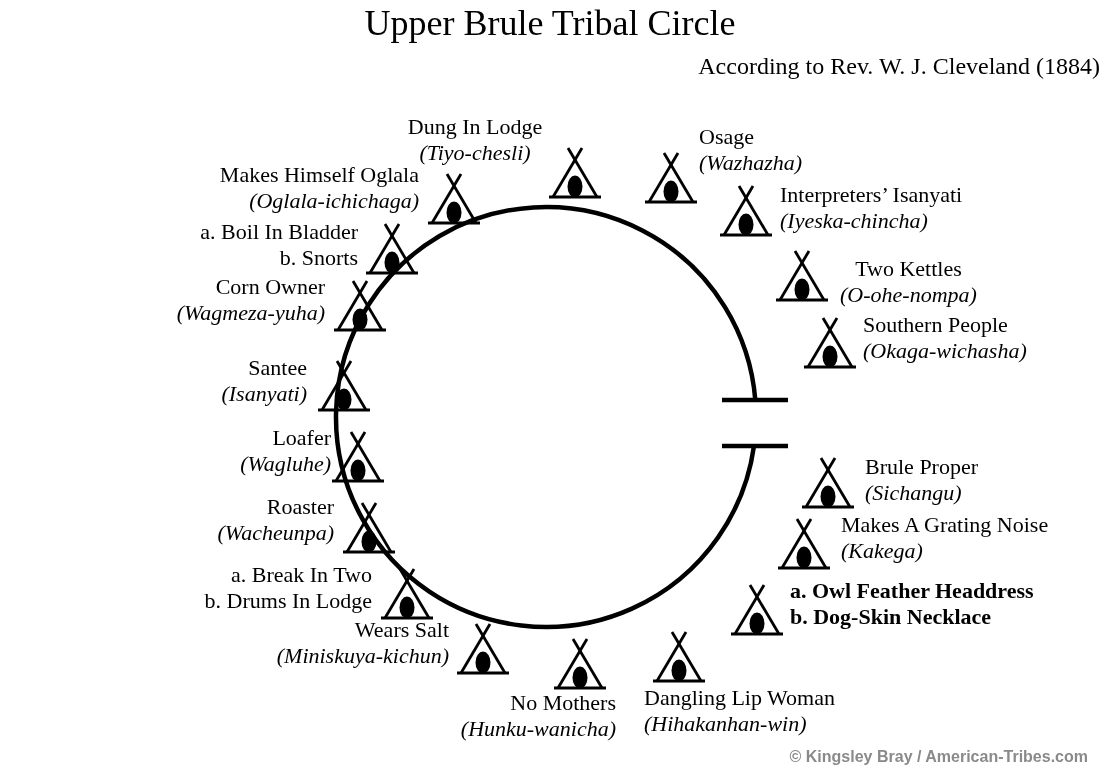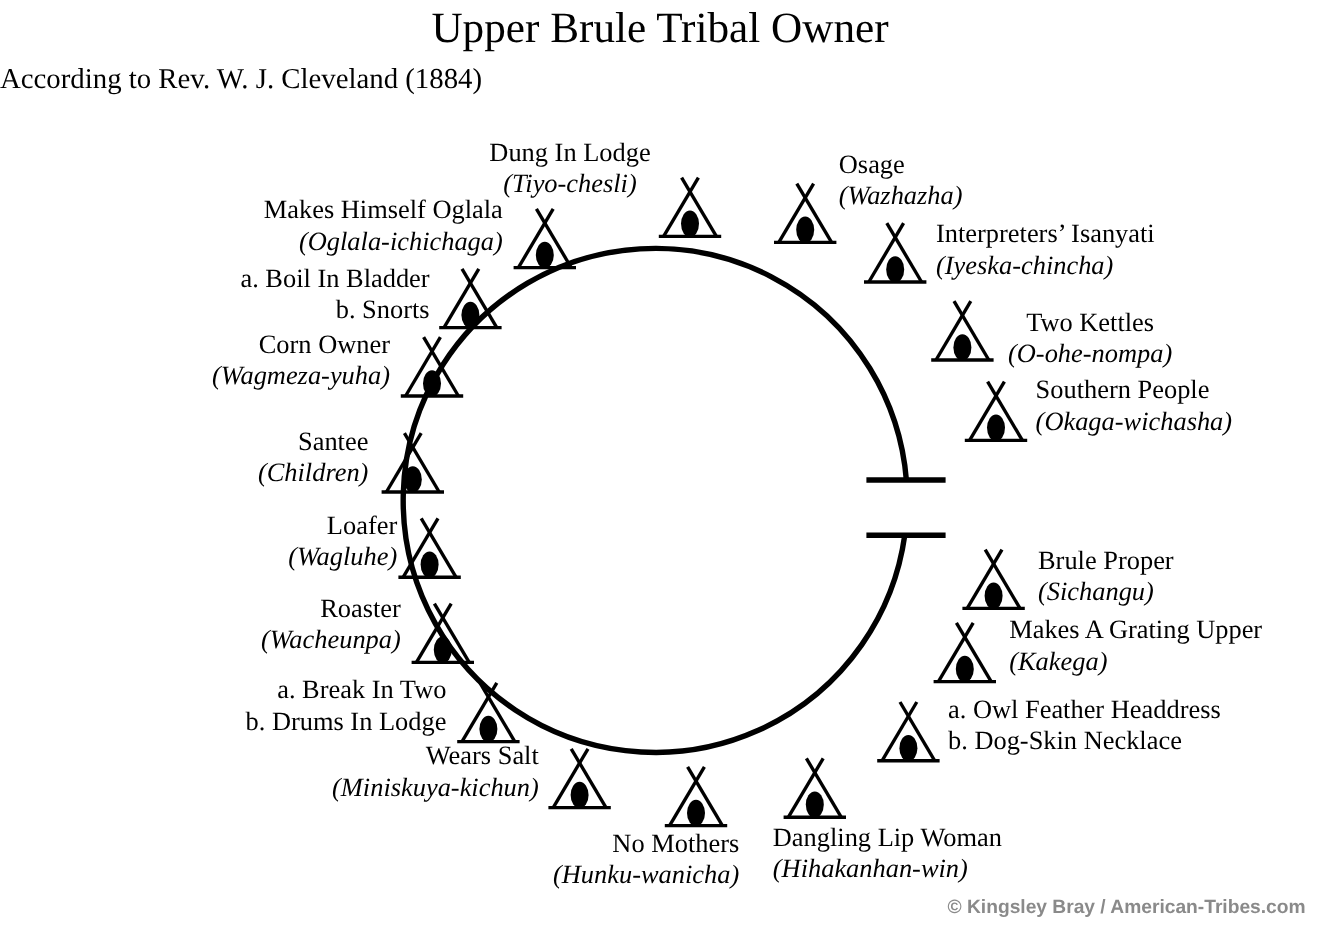--- a/index.html
+++ b/index.html
@@ -12,21 +12,21 @@
     font-family:"Liberation Serif", serif;
     color:#000;
   }
   .title{
     position:absolute;top:2px;left:0;width:100%;
     text-align:center;font-size:36px;line-height:1.2;
     white-space:nowrap;
   }
   .subtitle{
     position:absolute;top:51px;left:0;width:100%;
-    text-align:left;font-size:24px;line-height:1.25;
+    text-align:right;font-size:24px;line-height:1.25;
     white-space:nowrap;
   }
   .circle-layer{position:absolute;left:0;top:0;}
   .circle-layer path,.circle-layer line{stroke:#000;fill:none;}
   .bands-layer{position:absolute;left:0;top:0;width:100%;height:100%;margin-left:38px;}
   .tipi{position:absolute;width:58px;height:54px;}
   .tipi svg{display:block;}
   .tipi line{stroke:#000;stroke-width:2.8;}
   .tipi ellipse{fill:#000;stroke:none;}
   .band-label{
@@ -43,21 +43,21 @@
     font-family:"Liberation Sans", sans-serif;
     font-size:16px;font-weight:bold;
     white-space:nowrap;
   }
 </style>
 </head>
 <body>
 
 <div class="stage" style="background: rgb(255, 255, 255);">
 
-  <div class="title">Upper Brule Tribal Owner</div>
+  <div class="title">Upper Brule Tribal Circle</div>
   <div class="subtitle">According to Rev. W. J. Cleveland (1884)</div>
 
   <svg class="circle-layer" width="1100" height="778" viewBox="0 0 1100 778">
     <path d="M 755.3107737313109 400 A 210 210 0 1 0 753.9879804219465 446" stroke-width="4.5"></path>
     <line x1="722" x2="788" y1="400" y2="400" stroke-width="4.5"></line>
     <line x1="722" x2="788" y1="446" y2="446" stroke-width="4.5"></line>
   </svg>
 
   <div class="bands-layer">
       <div class="tipi" style="left: 508px; top: 146px;">
@@ -134,32 +134,32 @@
       </div>
       <div class="tipi" style="left: 737px; top: 517px;">
         <svg width="58" height="54" viewBox="0 0 58 54">
           <line x1="7" y1="51" x2="36" y2="2"></line>
           <line x1="51" y1="51" x2="22" y2="2"></line>
           <line x1="3" y1="51" x2="55" y2="51"></line>
           <ellipse cx="29" cy="40.5" rx="7.5" ry="11"></ellipse>
         </svg>
       </div>
       <div class="band-label align-left" style="top: 512px; left: 803px;">
-        <div class="label-line">Makes A Grating Upper</div>
+        <div class="label-line">Makes A Grating Noise</div>
         <div class="label-line italic">(Kakega)</div>
       </div>
       <div class="tipi" style="left: 690px; top: 583px;">
         <svg width="58" height="54" viewBox="0 0 58 54">
           <line x1="7" y1="51" x2="36" y2="2"></line>
           <line x1="51" y1="51" x2="22" y2="2"></line>
           <line x1="3" y1="51" x2="55" y2="51"></line>
           <ellipse cx="29" cy="40.5" rx="7.5" ry="11"></ellipse>
         </svg>
       </div>
-      <div class="band-label align-left" style="top: 578px; left: 752px;">
+      <div class="band-label align-left" style="top: 578px; left: 752px; font-weight: bold;">
         <div class="label-line">a. Owl Feather Headdress</div>
         <div class="label-line">b. Dog-Skin Necklace</div>
       </div>
       <div class="tipi" style="left: 612px; top: 630px;">
         <svg width="58" height="54" viewBox="0 0 58 54">
           <line x1="7" y1="51" x2="36" y2="2"></line>
           <line x1="51" y1="51" x2="22" y2="2"></line>
           <line x1="3" y1="51" x2="55" y2="51"></line>
           <ellipse cx="29" cy="40.5" rx="7.5" ry="11"></ellipse>
         </svg>
@@ -231,21 +231,21 @@
       <div class="tipi" style="left: 277px; top: 359px;">
         <svg width="58" height="54" viewBox="0 0 58 54">
           <line x1="7" y1="51" x2="36" y2="2"></line>
           <line x1="51" y1="51" x2="22" y2="2"></line>
           <line x1="3" y1="51" x2="55" y2="51"></line>
           <ellipse cx="29" cy="40.5" rx="7.5" ry="11"></ellipse>
         </svg>
       </div>
       <div class="band-label align-right" style="top: 355px; right: 831px;">
         <div class="label-line">Santee</div>
-        <div class="label-line italic">(Children)</div>
+        <div class="label-line italic">(Isanyati)</div>
       </div>
       <div class="tipi" style="left: 293px; top: 279px;">
         <svg width="58" height="54" viewBox="0 0 58 54">
           <line x1="7" y1="51" x2="36" y2="2"></line>
           <line x1="51" y1="51" x2="22" y2="2"></line>
           <line x1="3" y1="51" x2="55" y2="51"></line>
           <ellipse cx="29" cy="40.5" rx="7.5" ry="11"></ellipse>
         </svg>
       </div>
       <div class="band-label align-right" style="top: 274px; right: 813px;">

